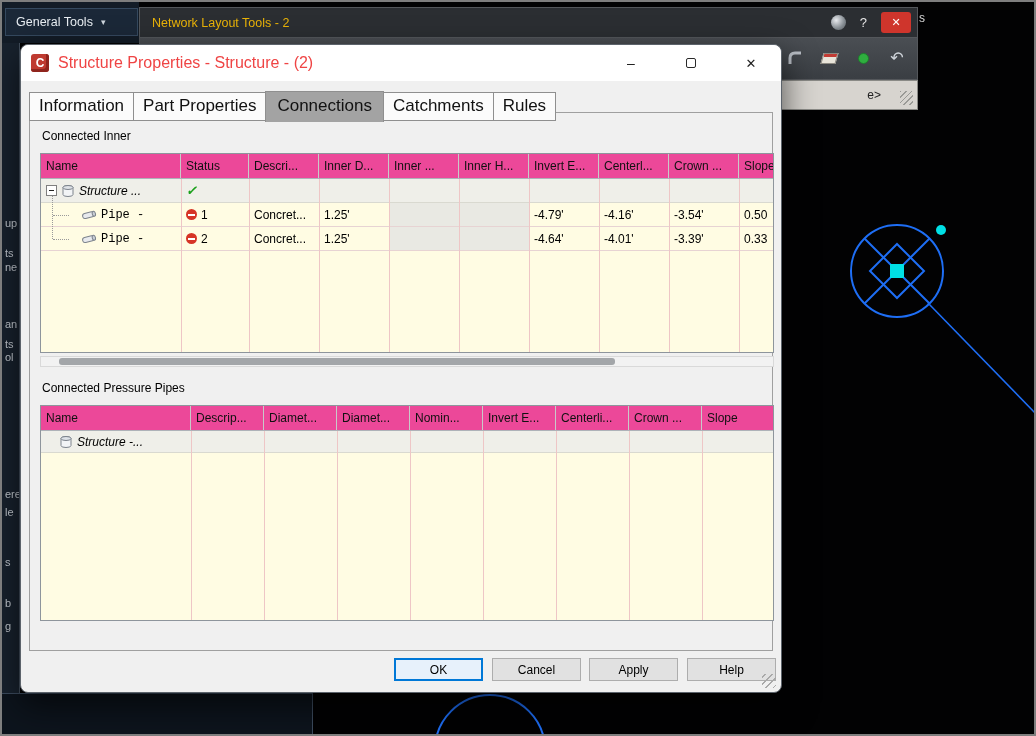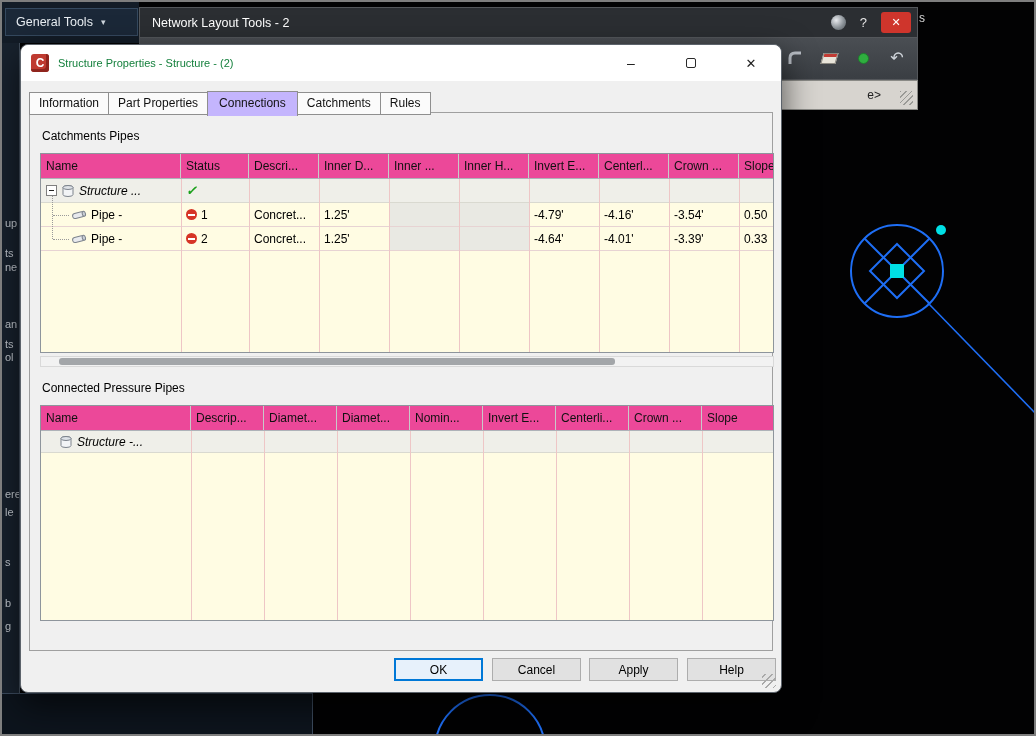--- a/index.html
+++ b/index.html
@@ -26,21 +26,21 @@
     border-right:1px solid #44505e;z-index:2;overflow:hidden;}
   .left-strip span{position:absolute;left:3px;color:#c7cdd4;font-size:11px;white-space:nowrap;}
   .lf0{top:174px}.lf1{top:204px}.lf2{top:218px}.lf3{top:275px}.lf4{top:295px}.lf5{top:308px}
   .lf6{top:445px}.lf7{top:463px}.lf8{top:513px}.lf9{top:554px}.lf10{top:577px}
   
   .bl-panel{position:absolute;left:0;top:691px;width:311px;height:45px;background:#0d141d;
     border-top:1px solid #3c4b5e;border-right:1px solid #3c4b5e;z-index:2;}
   
   .nlt-bar{position:absolute;left:137px;top:5px;width:779px;height:31px;z-index:3;
     background:#2b2e32;border:1px solid #54575b;display:flex;align-items:center;}
-  .nlt-title{margin-left:12px;color:#ffffff;font-size:12.5px;}
+  .nlt-title{margin-left:12px;color:#eab308;font-size:12.5px;}
   .nlt-spacer{flex:1;}
   .orbit{width:15px;height:15px;border-radius:50%;margin-right:14px;
     background:radial-gradient(circle at 35% 35%,#e8eaee,#82898f 60%,#565b60);}
   .nlt-help{color:#e4e4e4;font-size:13px;margin-right:14px;}
   .nlt-close{width:30px;height:21px;margin-right:6px;background:#cf352c;color:#fff;
     border-radius:3px;display:flex;align-items:center;justify-content:center;font-size:11px;}
   .nlt-row2{position:absolute;left:137px;top:36px;width:779px;height:42px;z-index:3;
     background:linear-gradient(#4a4e53,#3a3e43);border:1px solid #54575b;border-top:none;}
   .t-icons{position:absolute;right:10px;top:9px;display:flex;gap:14px;align-items:center;}
   .t-ic{display:flex;align-items:center;justify-content:center;width:20px;height:22px;}
@@ -55,32 +55,32 @@
     background:repeating-linear-gradient(135deg,#9a9a96 0 1px,transparent 1px 4px);}
   
   .dialog{position:absolute;left:18px;top:42px;width:762px;height:649px;z-index:10;
     background:#f0f0f0;border:1px solid #5c636b;border-radius:8px;
     box-shadow:0 12px 34px rgba(0,0,0,.65);}
   .dlg-titlebar{position:absolute;left:0;top:0;width:100%;height:36px;background:#fff;
     border-radius:8px 8px 0 0;display:flex;align-items:center;padding-left:10px;}
   .dlg-appicon{width:18px;height:18px;border-radius:3px;background:#bf3a30;color:#fff;
     font-size:12px;font-weight:bold;display:flex;align-items:center;justify-content:center;
     box-shadow:inset -3px -3px 0 #8f241d;}
-  .dlg-title{margin-left:9px;font-size:11px;color:#15803d;}
+  .dlg-title{margin-left:9px;font-size:16px;color:#ef4444;}
   .wb{position:absolute;top:0;width:60px;height:36px;display:flex;align-items:center;
     justify-content:center;color:#222;}
   .wb-min{right:120px;font-size:14px;}
   .wb-max{right:60px;}
   .maxbox{width:10px;height:10px;border:1px solid #2a2a2a;border-radius:2px;display:block;}
   .wb-close{right:0;font-size:13px;border-radius:0 8px 0 0;}
   
   .tabs{position:absolute;left:8px;top:46px;display:flex;align-items:flex-end;z-index:2;}
-  .tab{background:#fbfbfb;border:1px solid #8f8f8f;padding:3px 9px 4px;font-size:12px;
+  .tab{background:#fbfbfb;border:1px solid #8f8f8f;padding:3px 9px 4px;font-size:17px;
     color:#111;margin-right:-1px;position:relative;}
-  .tab.active{background:#c4b5fd;padding:4px 11px 6px;margin-bottom:-1px;z-index:3;
+  .tab.active{background:#a3a3a3;padding:4px 11px 6px;margin-bottom:-1px;z-index:3;
     border-bottom:none;}
   
   .pane{position:absolute;left:8px;top:67px;width:744px;height:539px;
     border:1px solid #9f9f9f;background:#f0f0f0;z-index:1;}
   .sec-label{position:absolute;left:12px;font-size:12px;color:#000;}
   .lbl1{top:16px;} .lbl2{top:268px;}
   
   .grid{position:absolute;left:10px;width:734px;border:1px solid #8e959c;background:#fffce3;
     overflow:hidden;}
   .grid1{top:40px;height:200px;} .grid2{top:292px;height:216px;}
@@ -96,21 +96,21 @@
   .g2 .s0{left:150px}.g2 .s1{left:223px}.g2 .s2{left:296px}.g2 .s3{left:369px}.g2 .s4{left:442px}
   .g2 .s5{left:515px}.g2 .s6{left:588px}.g2 .s7{left:661px}
   .grow{display:flex;height:24px;border-bottom:1px solid #e7d3d3;position:relative;z-index:1;}
   .grow2{height:22px;}
   .r-struct{background:#efefe9;border-bottom:1px solid #d9d9d0;font-style:italic;}
   .gc{flex:none;display:flex;align-items:center;padding:0 5px;font-size:12px;color:#000;
     white-space:nowrap;overflow:hidden;height:100%;}
   .w140{width:140px}.w150{width:150px}.w68{width:68px}.w70{width:70px}.w72{width:72px}.w73{width:73px}
   .gc.disabled{background:#e9e9e3;}
   .c-name{gap:4px;}
-  .indent1{padding-left:30px;}
+  .indent1{padding-left:40px;font-family:Liberation Mono, monospace;}
   .exp{width:11px;height:11px;border:1px solid #7f7f7f;background:#fff;position:relative;flex:none;}
   .exp::after{content:"";position:absolute;left:2px;right:2px;top:4px;height:1px;background:#222;}
   .chk{color:#1aa01a;font-weight:bold;font-size:13px;}
   .err-icon{width:11px;height:11px;border-radius:50%;background:#d63426;position:relative;flex:none;}
   .err-icon::after{content:"";position:absolute;left:2px;right:2px;top:4.5px;height:2px;background:#fff;}
   .cell-icon{flex:none;}
   .treeline-v{position:absolute;left:11px;top:17px;height:43px;border-left:1px dotted #9a9a9a;z-index:2;}
   .treeline-h1{position:absolute;left:12px;top:36px;width:16px;border-top:1px dotted #9a9a9a;z-index:2;}
   .treeline-h2{position:absolute;left:12px;top:60px;width:16px;border-top:1px dotted #9a9a9a;z-index:2;}
   
@@ -212,21 +212,21 @@
     <div class="tabs">
       <span class="tab">Information</span>
       <span class="tab">Part Properties</span>
       <span class="tab active">Connections</span>
       <span class="tab">Catchments</span>
       <span class="tab">Rules</span>
     </div>
 
     <div class="pane">
 
-      <div class="sec-label lbl1">Catchments Pipes</div>
+      <div class="sec-label lbl1">Connected Inner</div>
 
       <div class="grid grid1">
         <div class="ghead">
           <span class="hc w140">Name</span>
           <span class="hc w68">Status</span>
           <span class="hc w70">Descri...</span>
           <span class="hc w70">Inner D...</span>
           <span class="hc w70">Inner ...</span>
           <span class="hc w70">Inner H...</span>
           <span class="hc w70">Invert E...</span>

